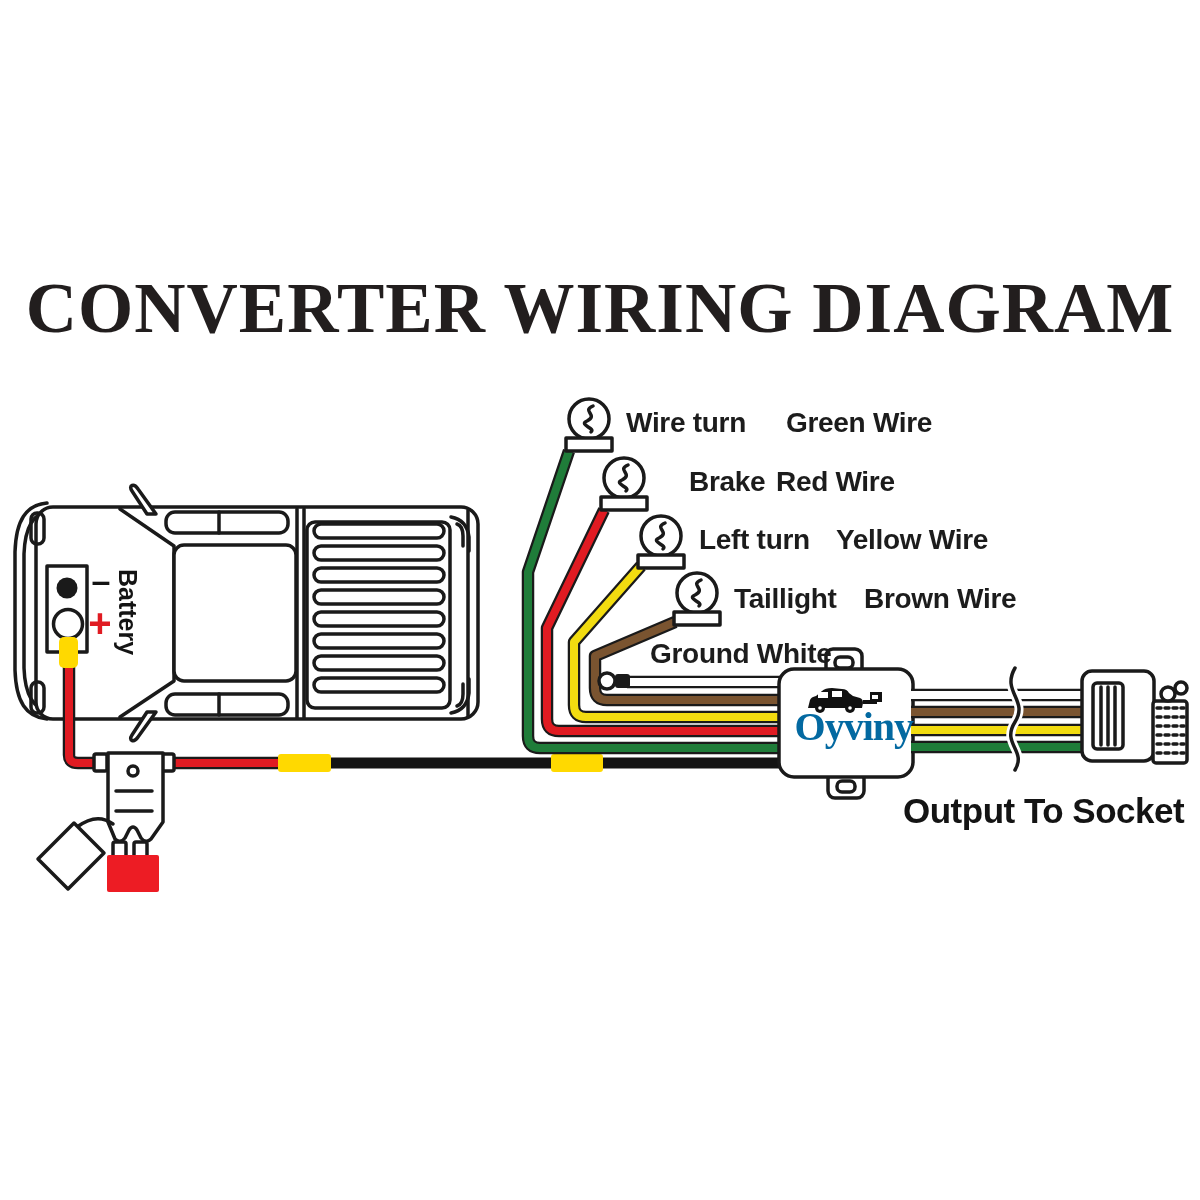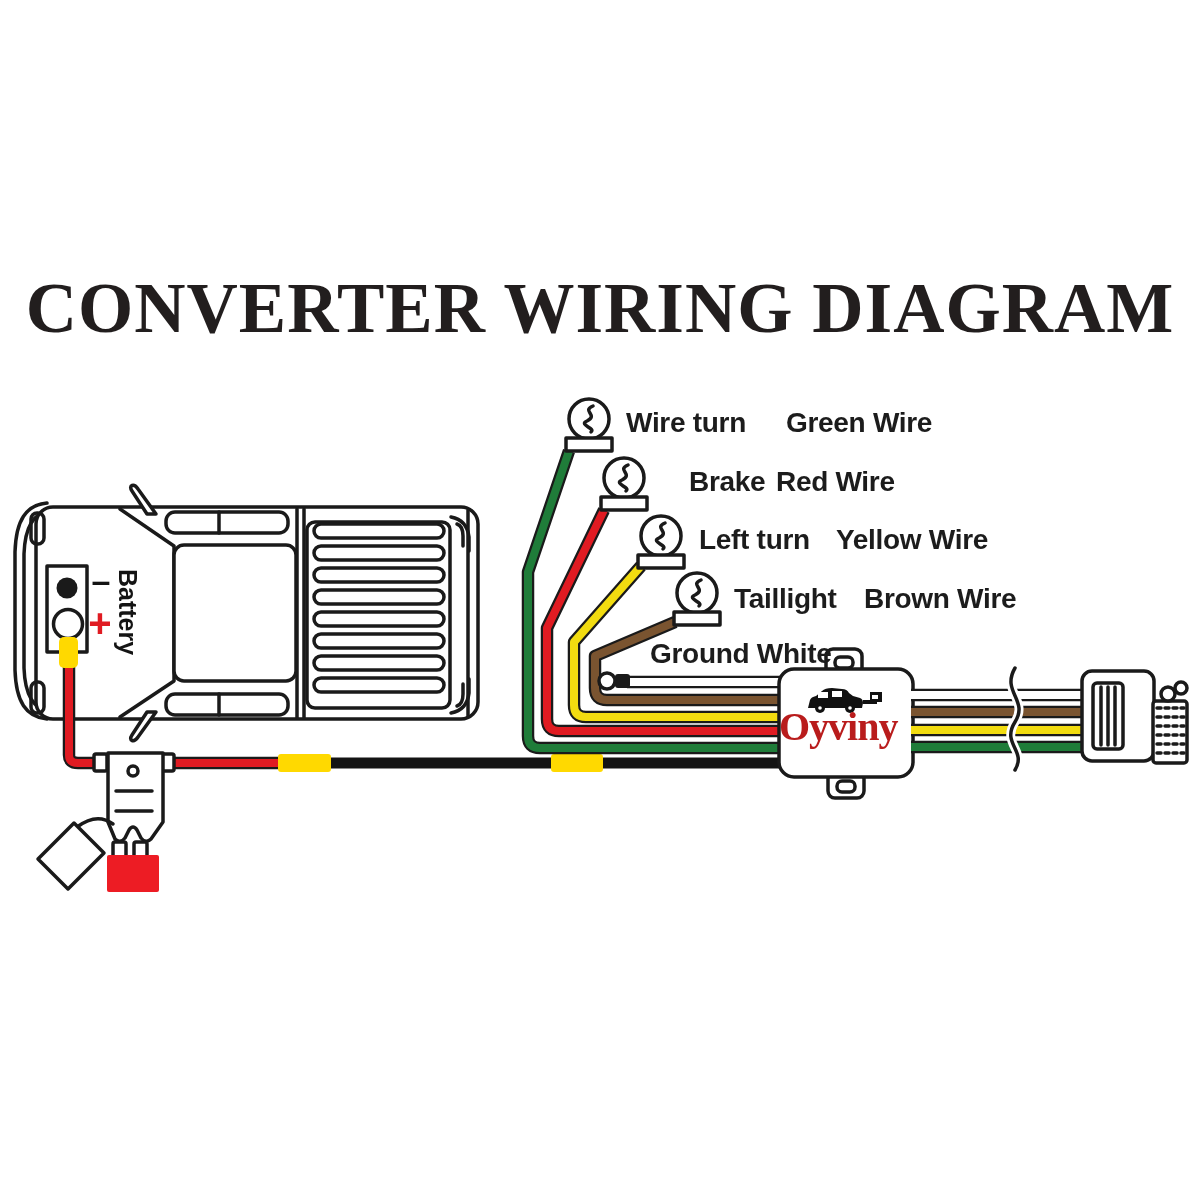--- a/index.html
+++ b/index.html
@@ -7,23 +7,23 @@
         font-family:"Liberation Sans",sans-serif;}
   #art{position:absolute;left:0;top:0;}
   .abs{position:absolute;white-space:nowrap;}
   .title{left:50%;top:268px;transform:translateX(-50%);
          font-family:"Liberation Serif",serif;font-weight:bold;font-size:71px;
          letter-spacing:1px;color:#221e1e;transform-origin:center;}
   .lamp-label{font-size:28px;font-weight:600;color:#1c1c1c;letter-spacing:-0.3px;}
   .caption{font-size:35px;font-weight:bold;color:#141414;letter-spacing:-0.5px;}
   .battery-label{left:113px;top:569px;writing-mode:vertical-rl;
                  font-size:25px;font-weight:bold;color:#141414;}
-  .brand{left:779px;top:703px;width:134px;text-align:left;
+  .brand{left:779px;top:703px;width:134px;text-align:right;
          font-family:"Liberation Serif",serif;font-weight:bold;font-size:40px;
-         letter-spacing:-1px;color:#b91c1c;}
+         letter-spacing:-1px;color:#0369a1;}
   
   .ln  {stroke:#1a1a1a;stroke-width:3.5;fill:none;stroke-linejoin:round;stroke-linecap:round;}
   .lnf {stroke:#1a1a1a;stroke-width:3.5;fill:#ffffff;stroke-linejoin:round;}
   .outl{stroke:#1a1a1a;stroke-width:12.5;fill:none;stroke-linejoin:round;stroke-linecap:butt;}
   .core{stroke-width:8;fill:none;stroke-linejoin:round;stroke-linecap:butt;}
   .blackwire{stroke:#141414;stroke-width:11;fill:none;}
   .sign{font-family:"Liberation Sans",sans-serif;font-weight:bold;text-anchor:middle;}
 </style>
 </head>
 <body>
@@ -207,17 +207,18 @@
   <div class="abs lamp-label" style="left:766px;top:466px;margin-left:10px;">Red Wire</div>
 
   <div class="abs lamp-label" style="left:699px;top:524px;">Left turn</div>
   <div class="abs lamp-label" style="left:836px;top:524px;">Yellow Wire</div>
 
   <div class="abs lamp-label" style="left:734px;top:583px;">Taillight</div>
   <div class="abs lamp-label" style="left:864px;top:583px;">Brown Wire</div>
 
   <div class="abs lamp-label" style="left:650px;top:638px;">Ground White</div>
 
+  <div class="abs caption" style="left:903px;top:791px;">Output To Socket</div>
 
   <div class="abs battery-label">Battery</div>
 
   <div class="abs brand">Oyviny</div>
 </div>
 
 </body></html>

